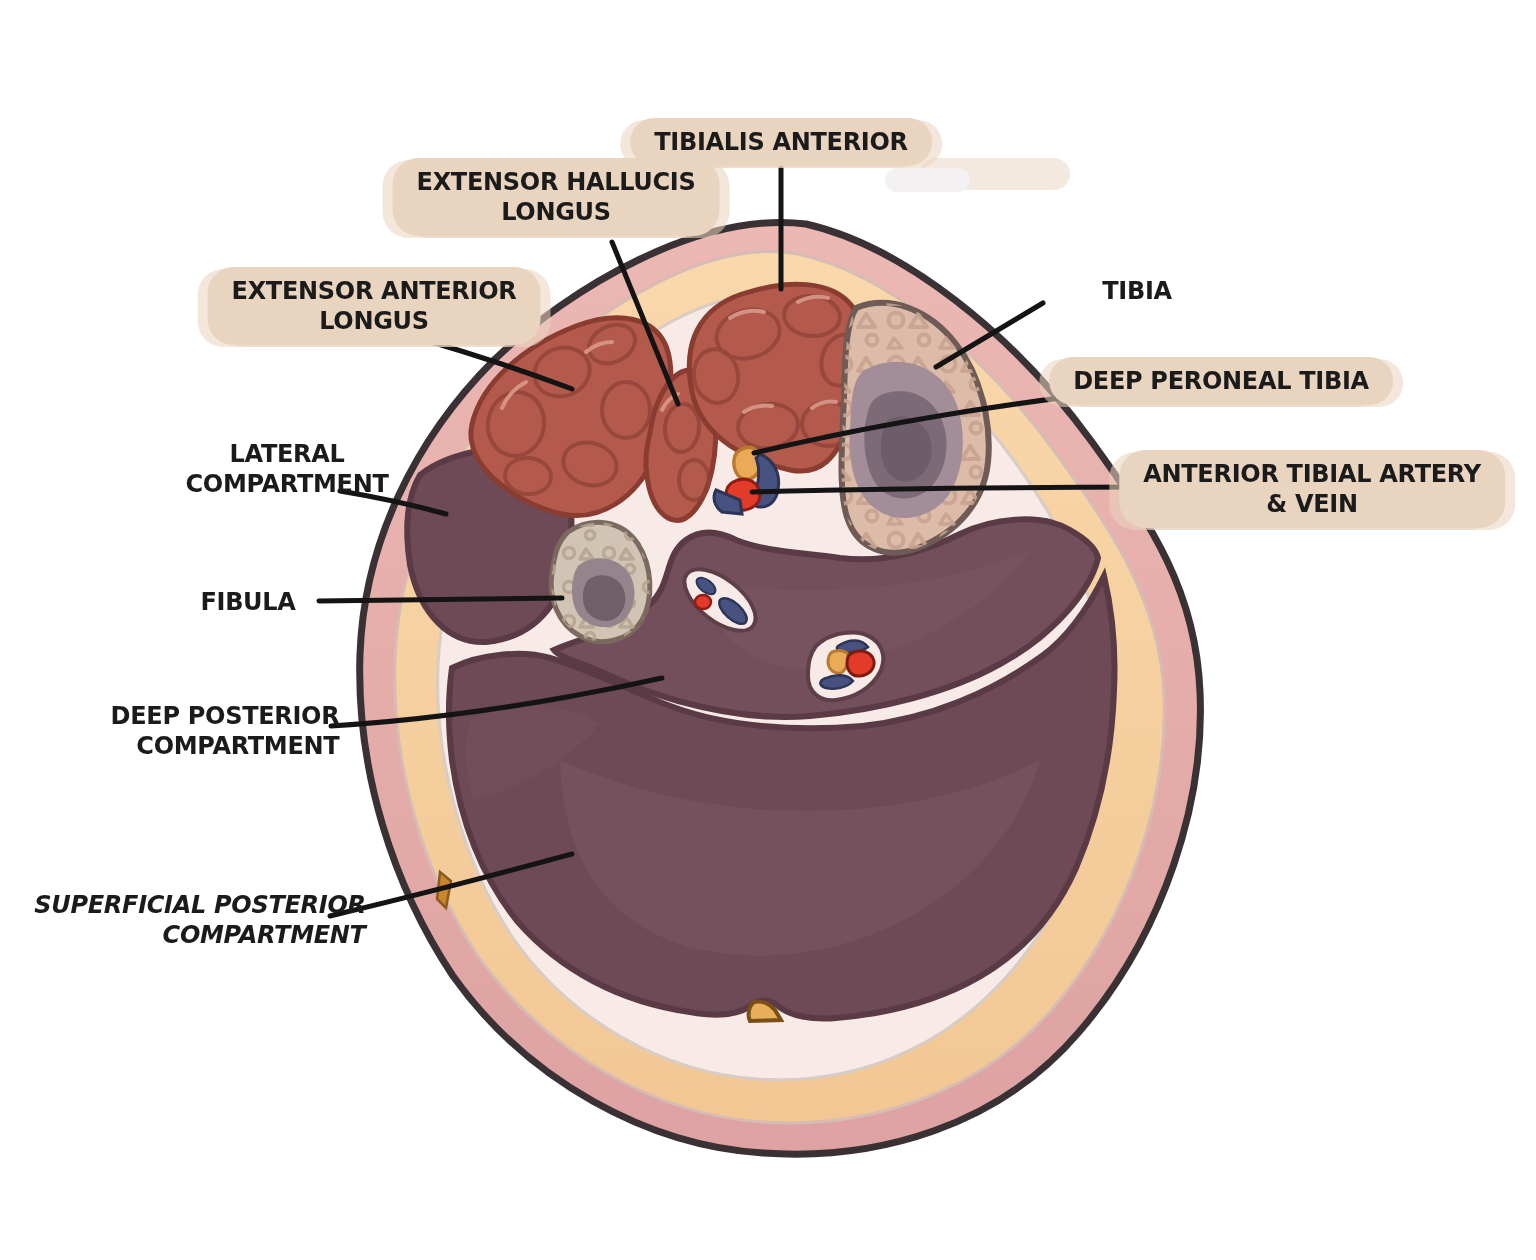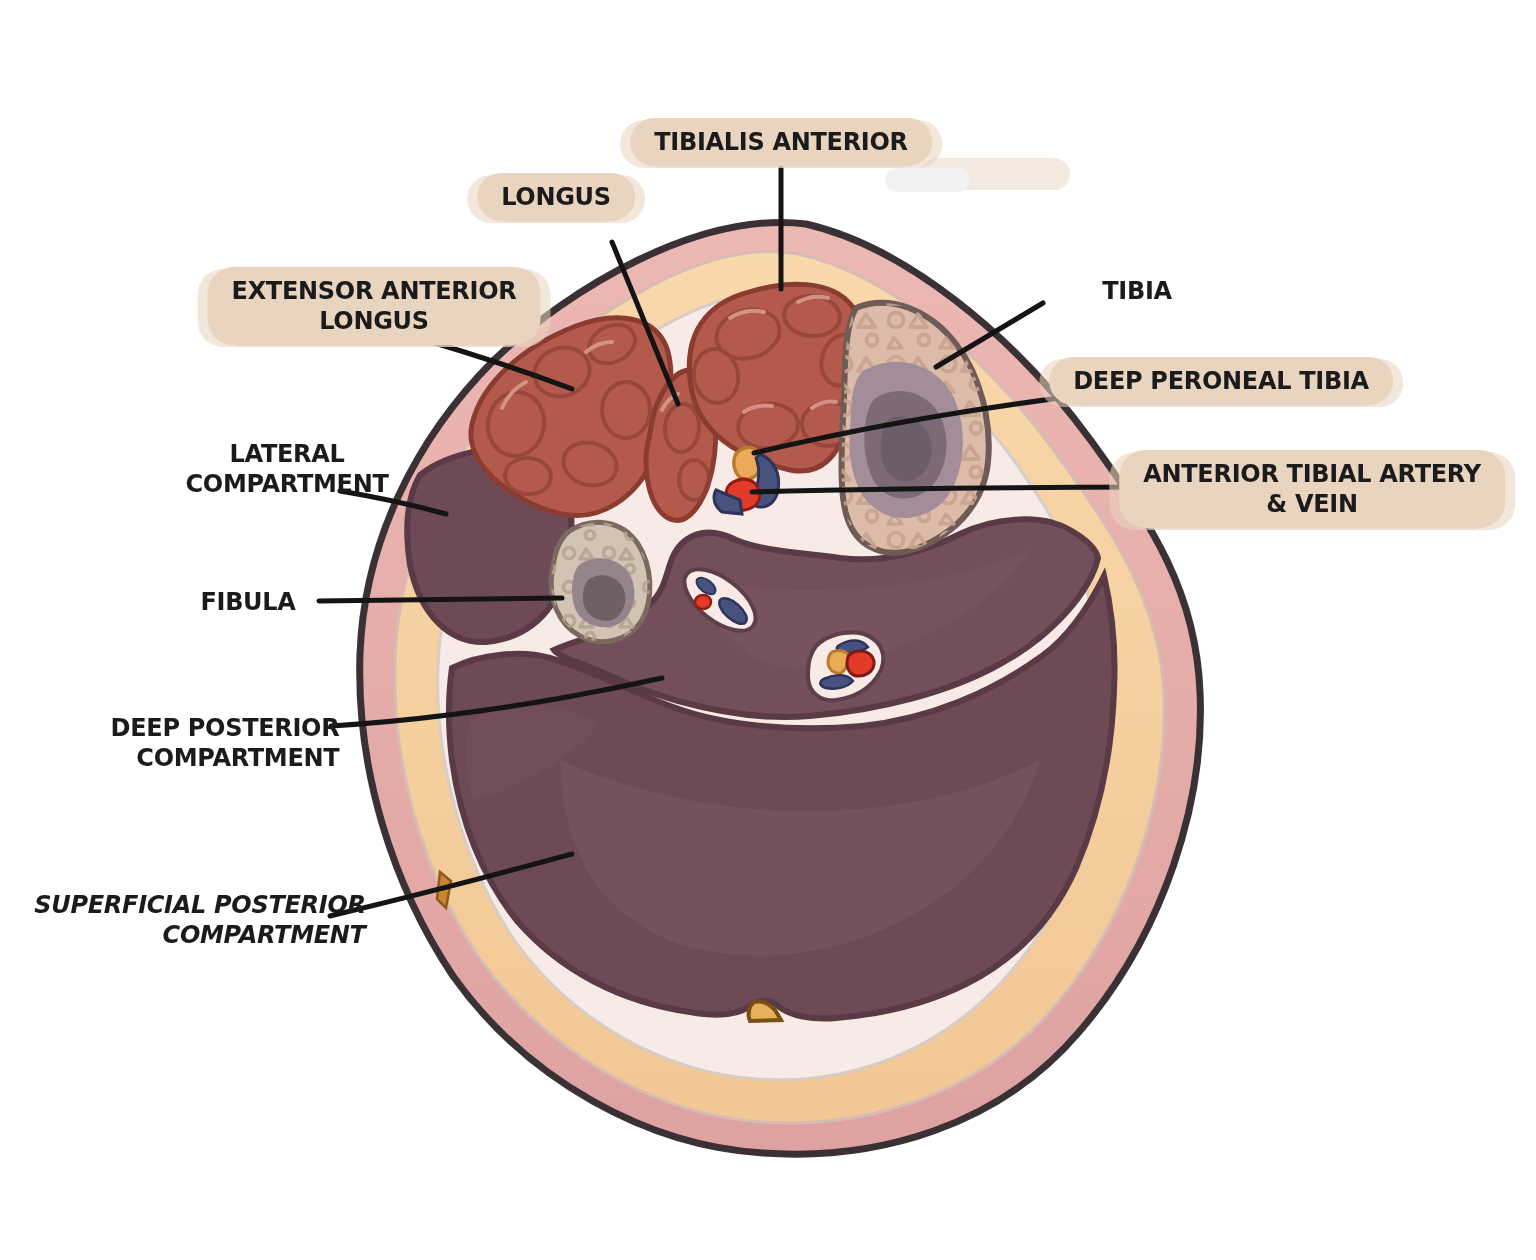--- a/index.html
+++ b/index.html
@@ -197,20 +197,21 @@
       <path d="M 331,726 Q 490,716 662,678"></path>
       <path d="M 330,916 Q 440,890 572,854"></path>
     </g>
   </svg>
 
   <div class="label hl" style="left:781px;top:142px;text-align:center;">
     <span>TIBIALIS ANTERIOR</span>
   </div>
 
   <div class="label hl" style="left:556px;top:197px;">
+    <span>EXTENSOR HALLUCIS</span>
     <span>LONGUS</span>
   </div>
 
   <div class="label hl" style="left:374px;top:306px;">
     <span>EXTENSOR ANTERIOR</span>
     <span>LONGUS</span>
   </div>
 
   <div class="label" style="left:1137px;top:291px;">
     <span>TIBIA</span>
@@ -227,21 +228,21 @@
 
   <div class="label" style="left:243px;top:469px;margin-left:44px;">
     <span>LATERAL</span>
     <span>COMPARTMENT</span>
   </div>
 
   <div class="label" style="left:248px;top:602px;">
     <span>FIBULA</span>
   </div>
 
-  <div class="label ra" style="left:225px;top:731px;margin-top:12px;">
+  <div class="label ra" style="left:225px;top:731px;">
     <span>DEEP POSTERIOR</span>
     <span>COMPARTMENT</span>
   </div>
 
   <div class="label ra" style="left:200px;top:920px;font-style:italic;">
     <span>SUPERFICIAL POSTERIOR</span>
     <span>COMPARTMENT</span>
   </div>
 
 </div>

